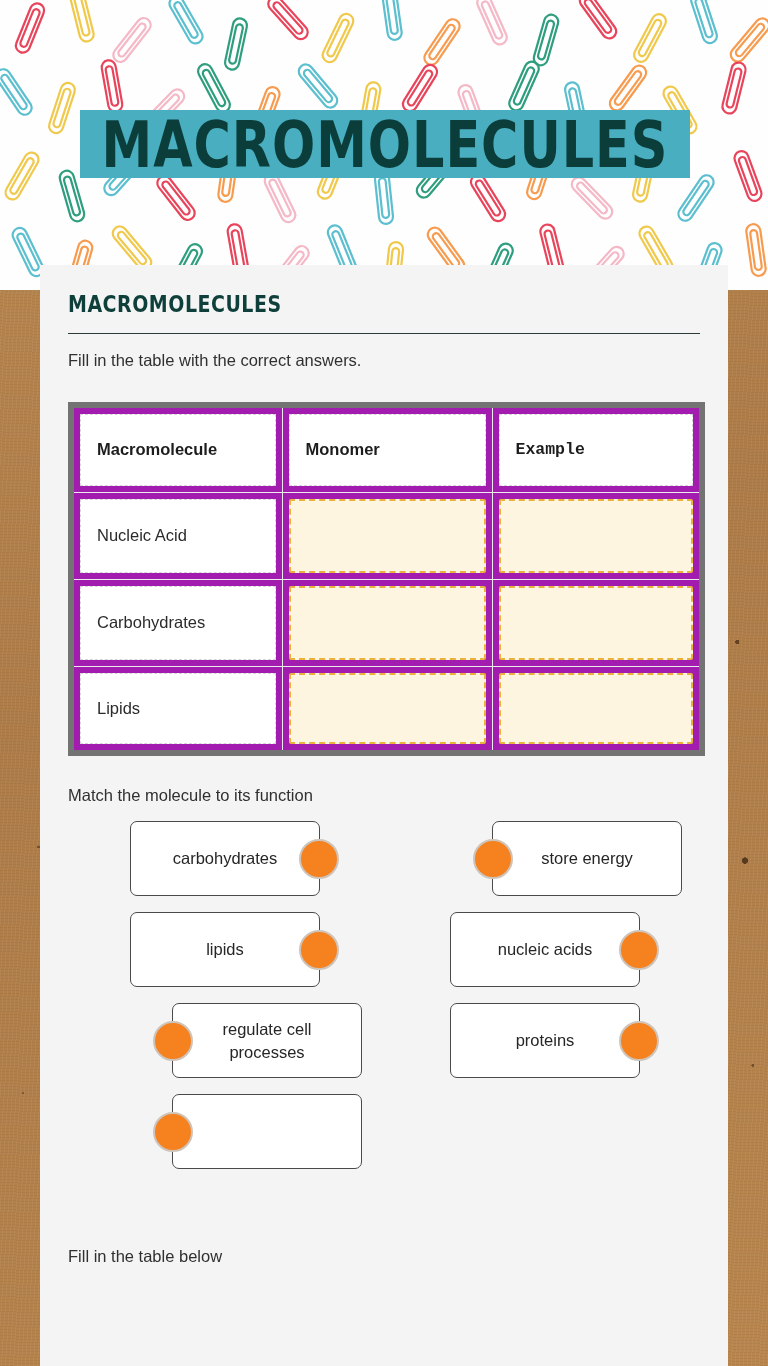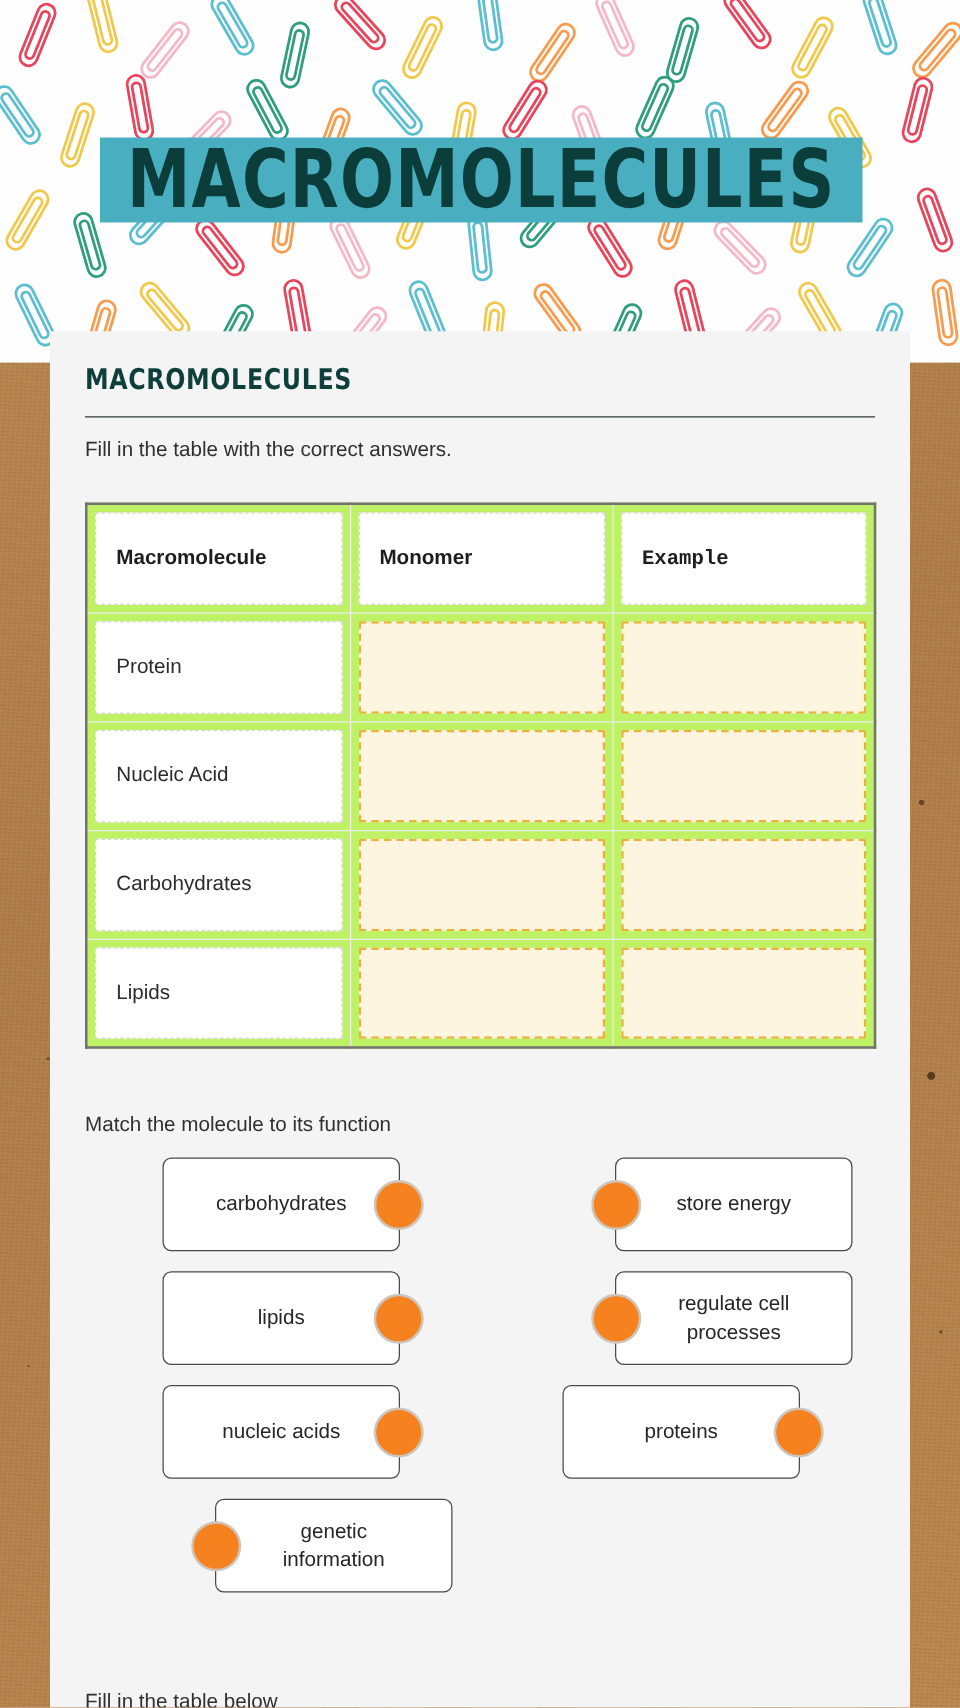--- a/index.html
+++ b/index.html
@@ -99,22 +99,22 @@
     color: #303030;
     margin-top: 17px;
     margin-bottom: 32px;
   }
 
   
   #fill-table {
     width: 631px;
     border-collapse: collapse;
     table-layout: fixed;
-    background: #bef264;
-    border: 2px solid #737373;
+    background: #a21caf;
+    border: 6px solid #737373;
   }
   #fill-table td {
     border: 1px solid #ececec;
     padding: 6px;
     vertical-align: middle;
     height: 87px;
   }
   #fill-table td:nth-child(1) { width: 211px; }
   #fill-table td:nth-child(2) { width: 210px; }
   #fill-table td:nth-child(3) { width: 210px; font-family: Liberation Mono, monospace; }
@@ -135,21 +135,21 @@
     border: 2px dashed #e9b23c;
     background: #fdf5e0;
     height: 100%;
     border-radius: 2px;
   }
 
   
   #match-instruction {
     font-size: 16.5px;
     color: #303030;
-    margin-top: 52px;
+    margin-top: 30px;
     margin-bottom: 16px;
   }
 
   #match-grid {
     display: grid;
     grid-template-columns: 320px 248px;
     column-gap: 0;
     row-gap: 16px;
     padding-left: 62px;
   }
@@ -292,31 +292,20 @@
             </td>
           <td>
               <div class="cell-static is-head">Monomer</div>
             </td>
           <td>
               <div class="cell-static is-head">Example</div>
             </td>
         </tr>
         <tr>
           <td>
-              <div class="cell-static">Protein</div>
-            </td>
-          <td>
-              <div class="cell-blank"></div>
-            </td>
-          <td>
-              <div class="cell-blank"></div>
-            </td>
-        </tr>
-        <tr>
-          <td>
               <div class="cell-static">Nucleic Acid</div>
             </td>
           <td>
               <div class="cell-blank"></div>
             </td>
           <td>
               <div class="cell-blank"></div>
             </td>
         </tr>
         <tr>
@@ -354,37 +343,36 @@
       </div>
       <div class="match-card right">
         <span class="match-dot"></span>
         <span>store energy</span>
       </div>
 
       <div class="match-card left">
         <span>lipids</span>
         <span class="match-dot"></span>
       </div>
-      <div class="match-card right">
-        <span class="match-dot"></span>
-        <span>regulate cell processes</span>
-      </div>
-
       <div class="match-card left">
         <span>nucleic acids</span>
         <span class="match-dot"></span>
       </div>
 
+      <div class="match-card right">
+        <span class="match-dot"></span>
+        <span>regulate cell processes</span>
+      </div>
+
       <div class="match-card left">
         <span>proteins</span>
         <span class="match-dot"></span>
       </div>
       <div class="match-card right">
         <span class="match-dot"></span>
-        <span>genetic information</span>
       </div>
 
     </div>
 
     <div id="bottom-instruction">Fill in the table below</div>
 
   </div>
 </div>
 
 </body></html>

